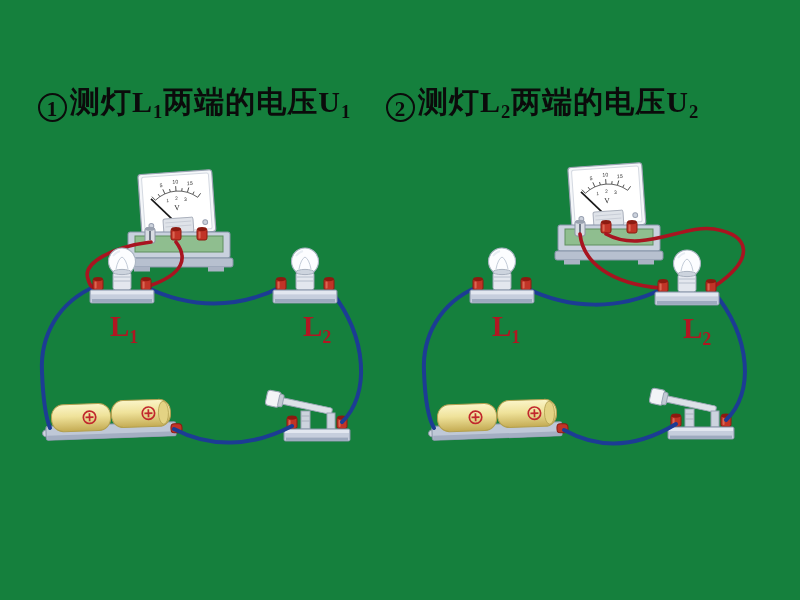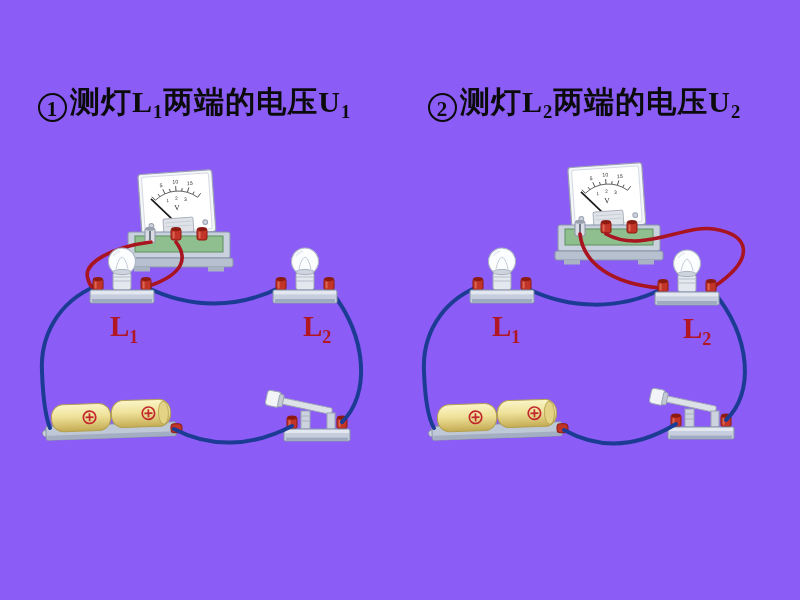--- a/index.html
+++ b/index.html
@@ -1,26 +1,26 @@
 <!DOCTYPE html>
 <html><head>
 <meta charset="utf-8">
 <style>
   html,body{margin:0;padding:0;background:#ffffff;}
-  .stage{position:relative;width:800px;height:600px;background:#8b5cf6;overflow:hidden;
+  .stage{position:relative;width:800px;height:600px;background:#15803d;overflow:hidden;
          font-family:"Liberation Serif","DejaVu Serif",serif;}
   .diagram-svg{position:absolute;left:0;top:0;z-index:1;}
   .title{position:absolute;top:82px;z-index:2;font-size:30px;font-weight:bold;color:#0b0b0b;
          letter-spacing:1px;white-space:nowrap;}
   .title .circled{display:inline-block;width:29px;height:29px;border:2.5px solid #0b0b0b;
          border-radius:50%;line-height:28px;text-align:center;font-size:21px;font-weight:bold;
          margin-right:3px;vertical-align:-4px;box-sizing:border-box;}
   .title sub{font-size:0.62em;vertical-align:-6px;line-height:0;}
   .t1{left:38px;}
-  .t2{left:428px;}
+  .t2{left:386px;}
 </style>
 </head>
 <body>
 
 <div class="stage">
 
   <div class="title t1">
     <span class="circled">1</span><span>测灯L</span><sub>1</sub><span>两端的电压U</span><sub>1</sub>
   </div>
 

